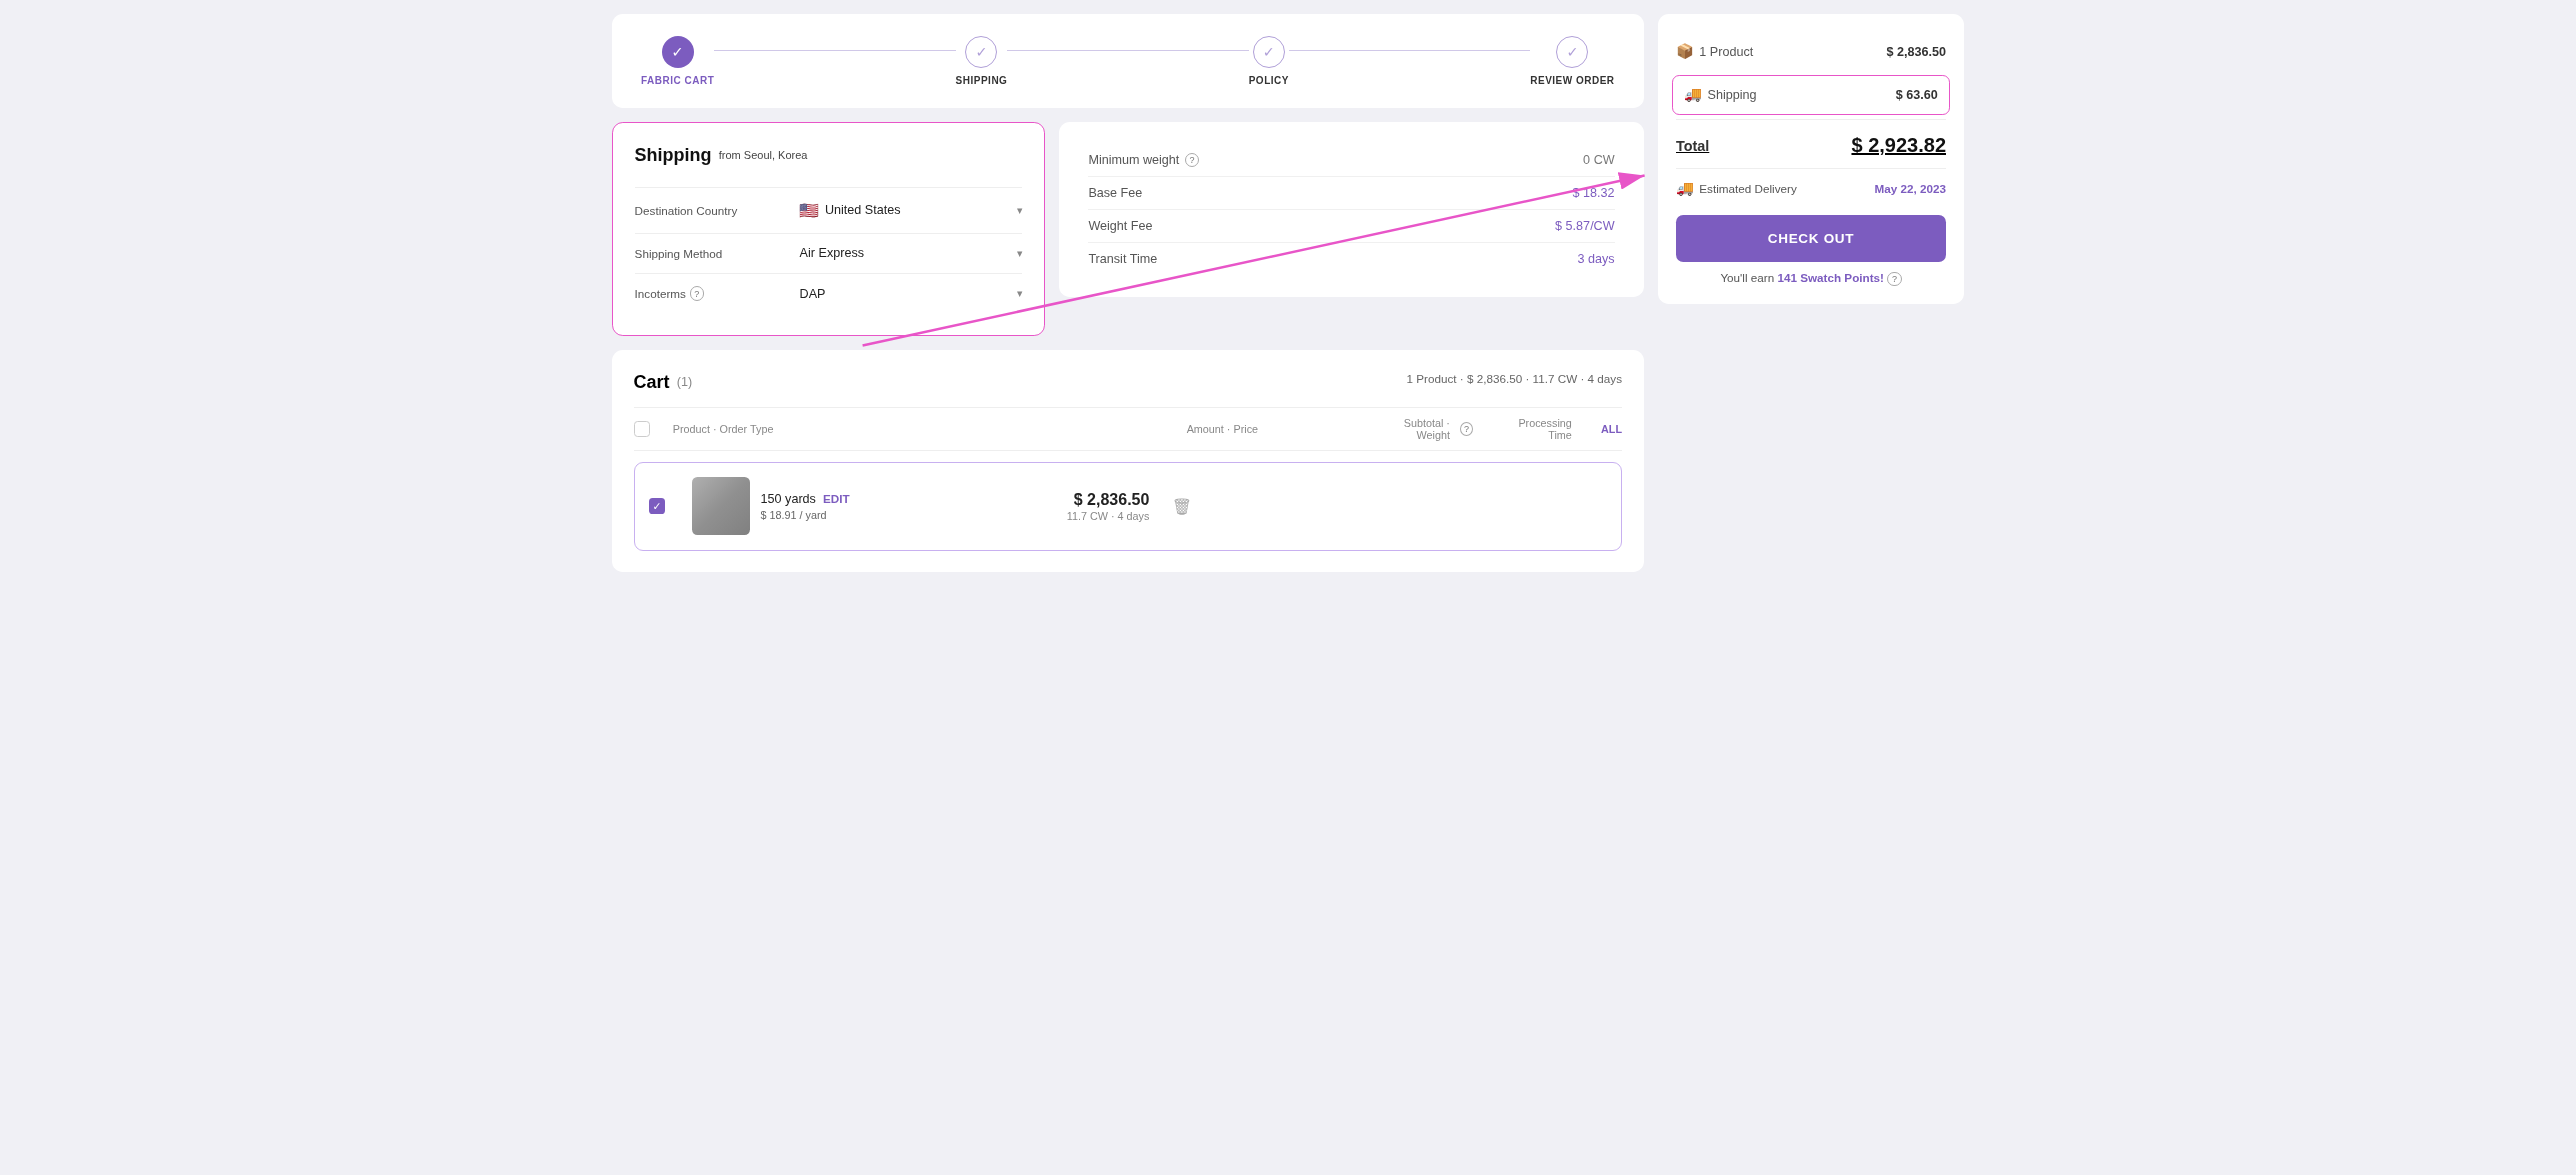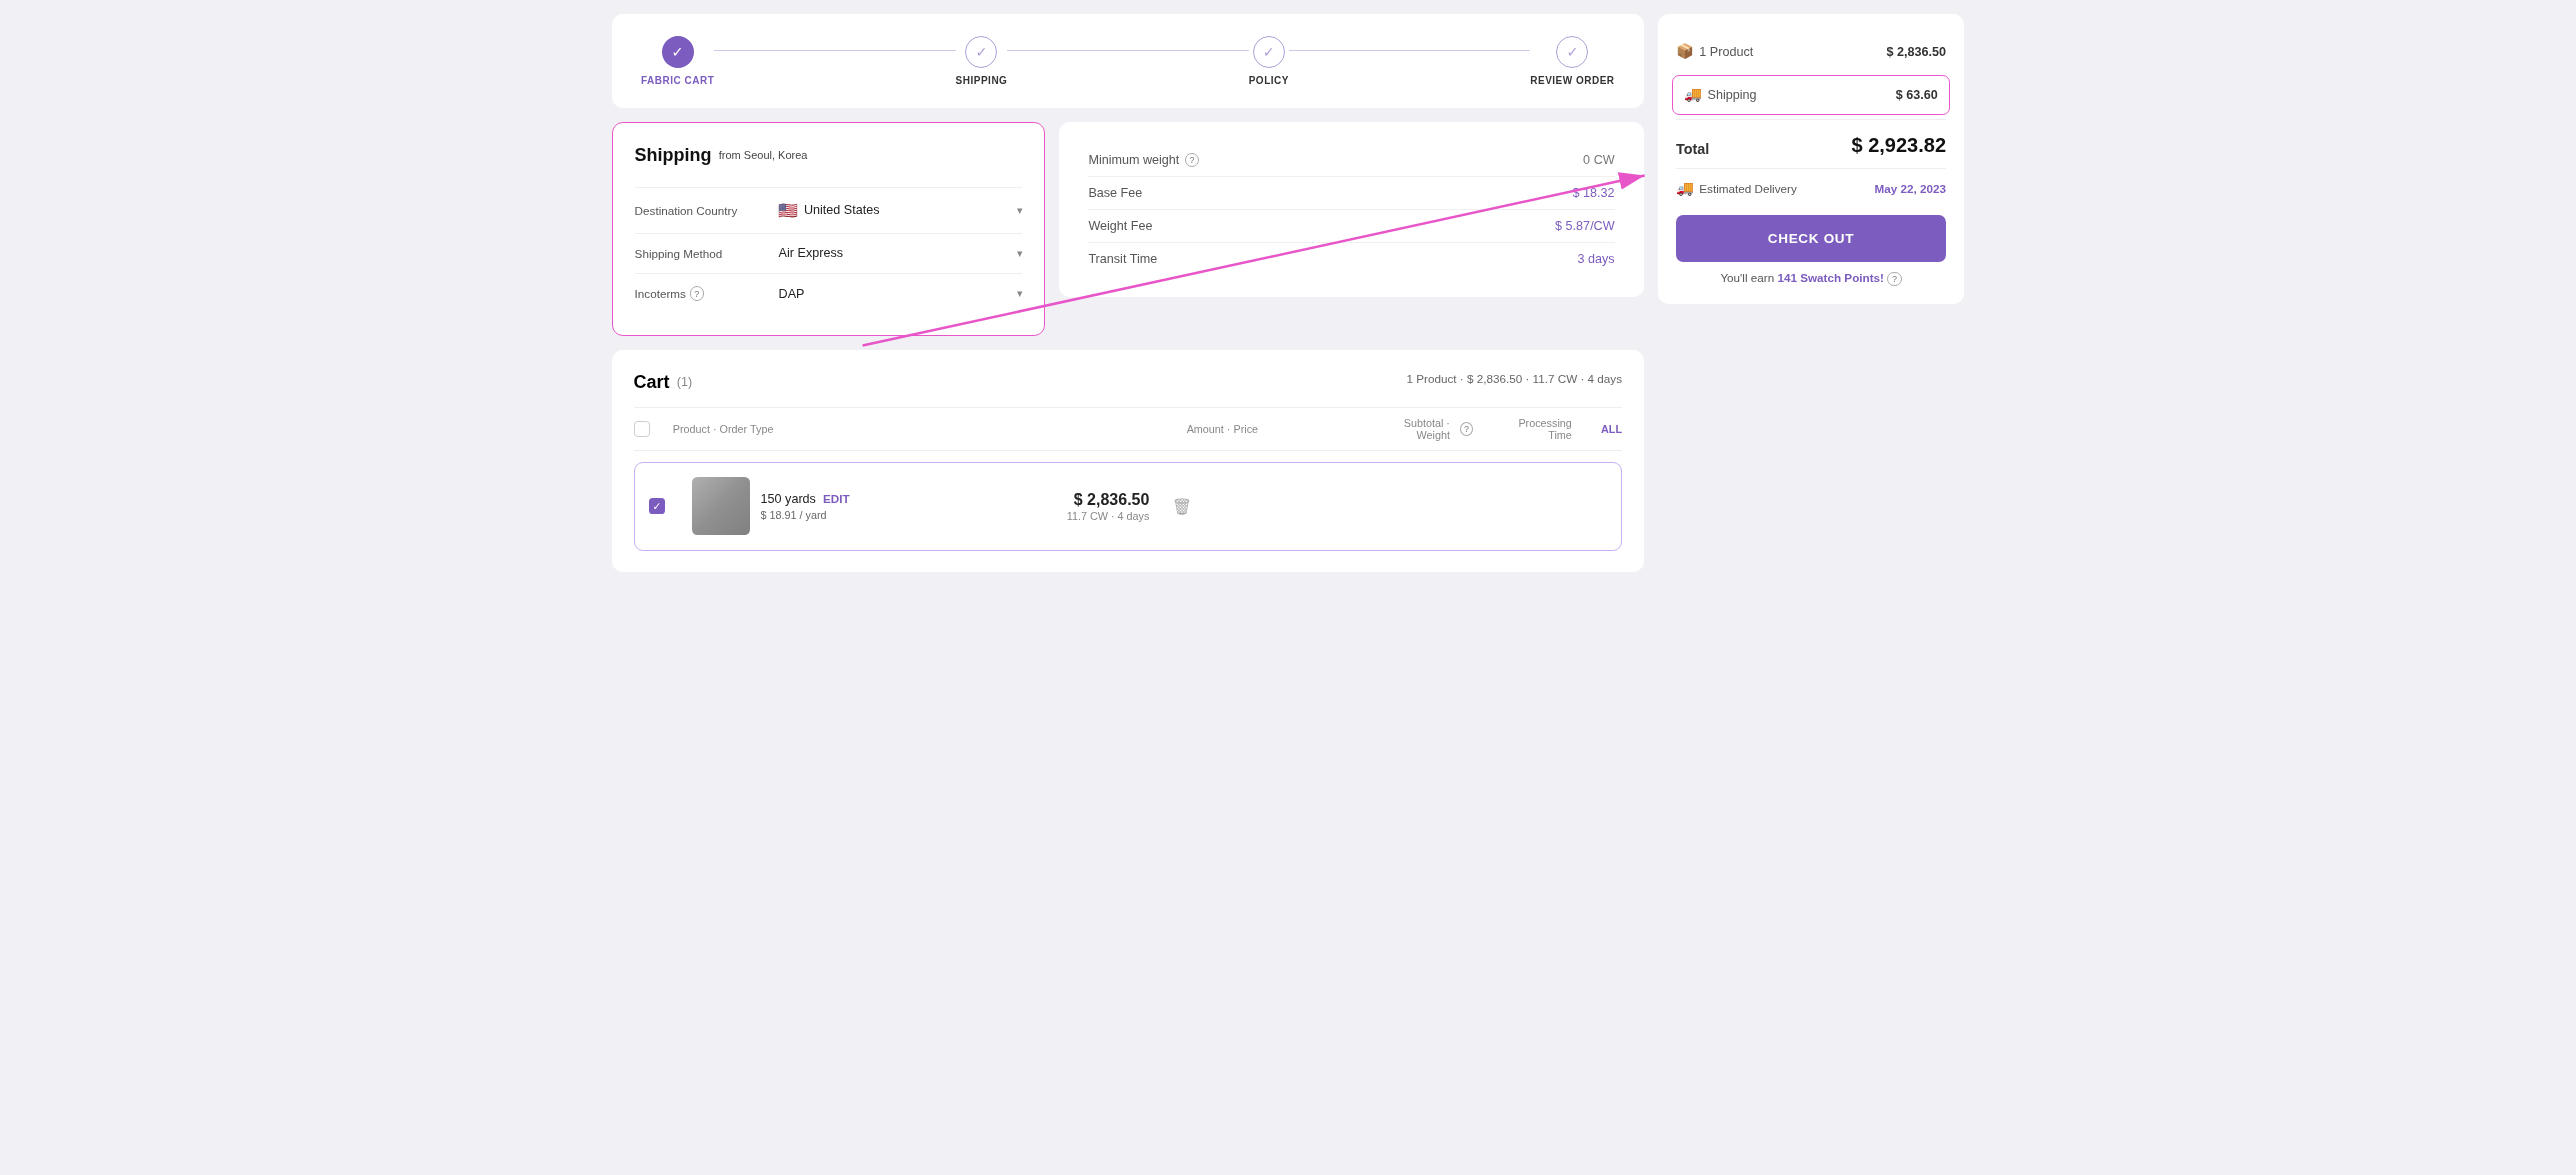--- a/index.html
+++ b/index.html
@@ -103,21 +103,21 @@
     .shipping-from span {
       color: #444;
     }
     .form-row {
       display: flex;
       align-items: center;
       padding: 12.6px 0;
       border-top: 0.9px solid #eee;
     }
     .form-label {
-      width: 144px;
+      width: 165px;
       font-size: 11.7px;
       color: #555;
       display: flex;
       align-items: center;
       gap: 3.6px;
       flex-shrink: 0;
       text-align: center;
     }
     .form-select {
       flex: 1;
@@ -280,22 +280,23 @@
       border-radius: 7.2px;
       padding: 10.8px 10.8px;
       margin: 3.6px -3.6px;
     }
     .summary-label { color: #555; display: flex; align-items: center; gap: 5.4px; }
     .summary-value { font-weight: 600; color: #333; }
     .summary-divider { border: none; border-top: 0.9px solid #eee; margin: 3.6px 0; }
     .total-row {
       display: flex;
       justify-content: space-between;
-      align-items: flex-end;
+      align-items: center;
       padding: 10.8px 0;
+      text-decoration: underline;
     }
     .total-label { font-size: 14.4px; font-weight: 600; color: #333; }
     .total-value { font-size: 20px; font-weight: 800; color: #111; }
     .delivery-row {
       display: flex;
       justify-content: space-between;
       align-items: center;
       padding: 10.8px 0;
       border-top: 0.9px solid #eee;
       font-size: 11.7px;

